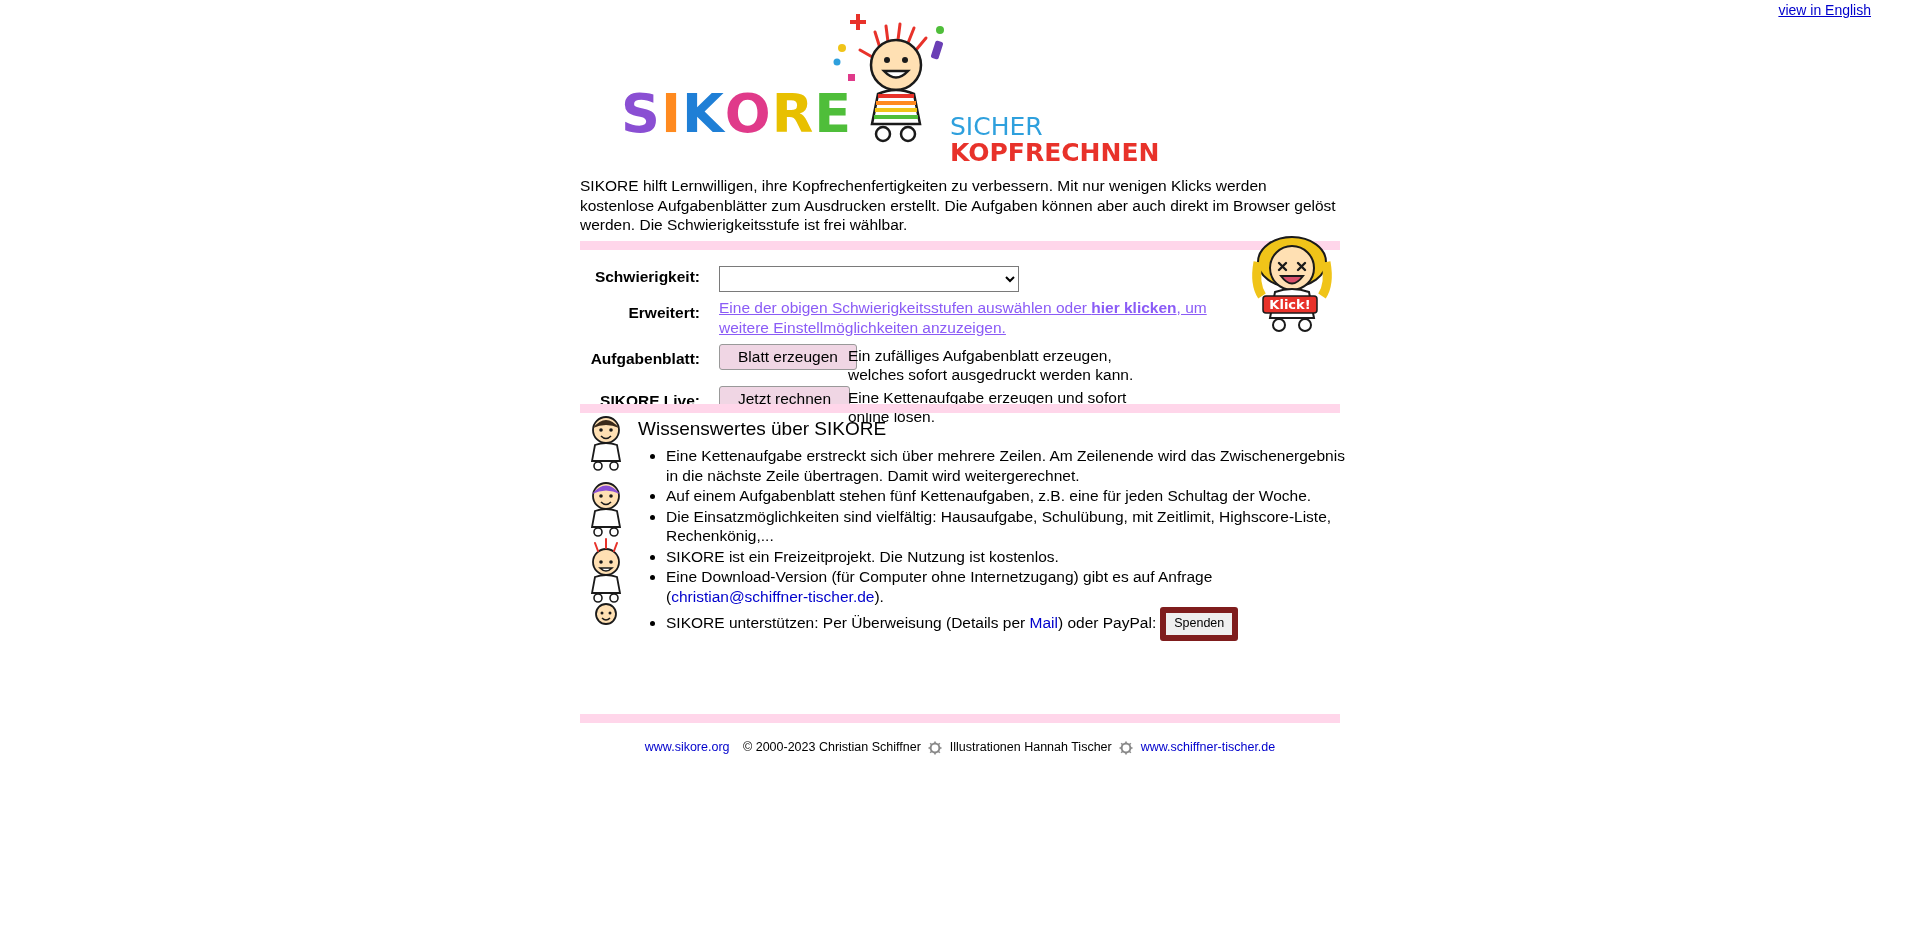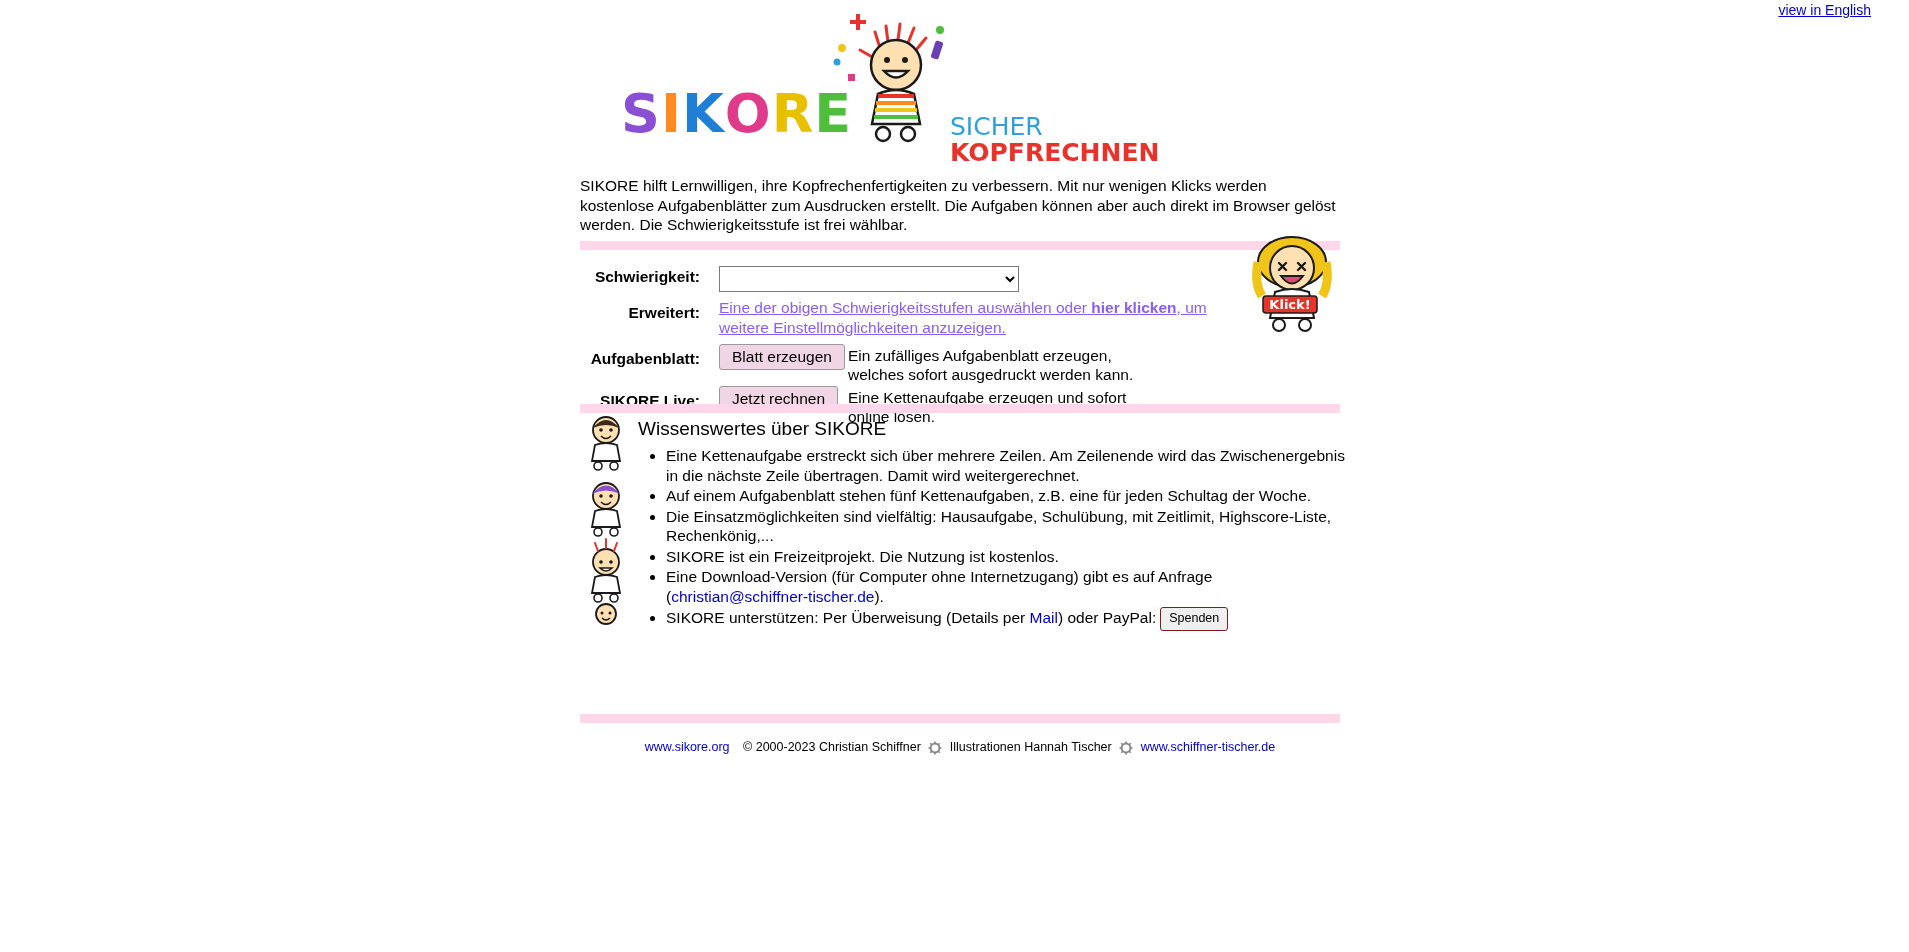--- a/index.html
+++ b/index.html
@@ -162,21 +162,21 @@
   .adv-text b { font-weight: bold; }
 
   button.gray-btn {
     position: absolute;
     font-family: "Liberation Sans", sans-serif;
     font-size: 15.5px;
     color: #000;
     background: #f0d6e4;
     border: 1px solid #999;
     border-radius: 3px;
-    padding: 3px 12px;
+    padding: 3px 18px;
     cursor: pointer;
   }
   .btn-note {
     position: absolute;
     font-size: 15.5px;
     line-height: 19px;
     color: #000;
   }
 
   
@@ -214,21 +214,21 @@
     line-height: 19.5px;
     color: #000;
   }
   ul.facts li { margin: 0 0 1px 0; }
   ul.facts a { color: #0000cc; }
   .donate-btn {
     display: inline-block;
     font-family: "Liberation Sans", sans-serif;
     font-size: 12.5px;
     background: #efefef;
-    border: 1px solid #7f1d1d;
+    border: 6px solid #7f1d1d;
     border-radius: 3px;
     padding: 1px 8px;
     margin-left: 4px;
     cursor: pointer;
     vertical-align: 1px;
   }
 
   
   .char-strip {
     position: absolute;

